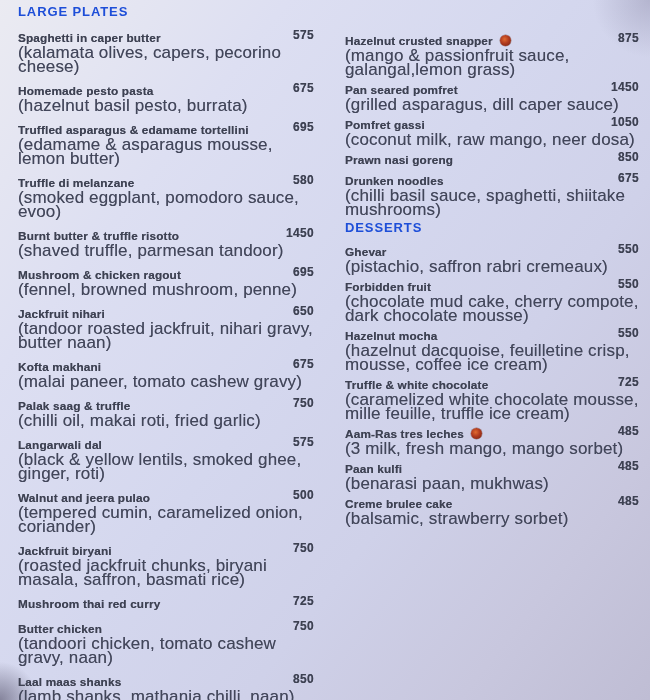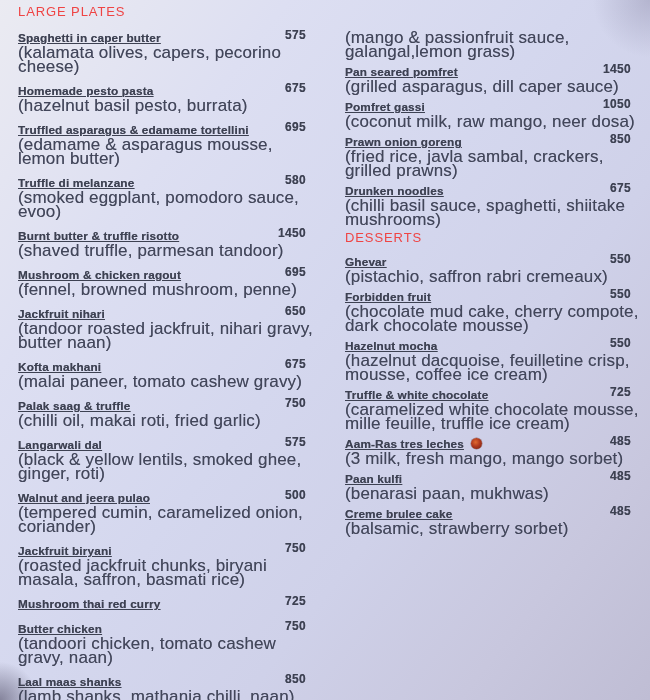--- a/index.html
+++ b/index.html
@@ -12,36 +12,36 @@
     background:
       radial-gradient(circle at 0% 100%, rgba(35,30,55,0.45) 0%, rgba(35,30,55,0.0) 4%),
       radial-gradient(circle at 100% 0%, rgba(90,85,120,0.25) 0%, rgba(90,85,120,0.0) 6%),
       linear-gradient(128deg, #ebebf2 0%, #dddff2 24%, #d4d7ee 48%, #cfd1e9 66%, #c8c7de 84%, #bfbdd4 100%);
   }
   .col { position:absolute; }
   .col-left  { left:18px;  top:4px;  width:296px; }
   .col-right { left:345px; top:31px; width:294px; }
 
   .section-header {
-    font-size:13px; font-weight:400; line-height:15px;
-    letter-spacing:0.9px; color:#ef4444;
+    font-size:13px; font-weight:700; line-height:15px;
+    letter-spacing:0.9px; color:#1d4ed8;
   }
   .col-left .section-header { margin-bottom:9px; }
   .desserts-header { margin-bottom:7px; }
 
   .item { margin-bottom:7px; }
   .col-right .item { margin-bottom:3px; }
 
   .row { position:relative; padding-right:64px; }
   .name {
     font-size:11.8px; font-weight:700; line-height:14px;
-    letter-spacing:0.15px; text-shadow:0 0 0.4px rgba(61,65,82,0.65);text-decoration:underline;
+    letter-spacing:0.15px; text-shadow:0 0 0.4px rgba(61,65,82,0.65);
   }
   .price {
-    position:absolute; right:8px; top:0;
+    position:absolute; right:0; top:0;
     font-size:12px; font-weight:700; line-height:14px;
     letter-spacing:0.3px; white-space:nowrap;
     text-shadow:0 0 0.4px rgba(61,65,82,0.65);
   }
   .desc {
     font-size:17px; font-weight:500; line-height:14px;
     letter-spacing:0.15px; color:#42465a;
     text-shadow:0 0 0.3px rgba(66,70,90,0.55);
   }
   .chef-icon {
@@ -184,20 +184,24 @@
     <div class="desc">(bombay masala, saffron basmati rice, barista onions)</div>
   </div>
 
 
 </div>
 </div>
 
 <div class="col col-right">
   <div>
   <div class="item">
+    <div class="row">
+      <span class="name">Hazelnut crusted snapper</span><span class="chef-icon"></span>
+      <span class="price">875</span>
+    </div>
     <div class="desc">(mango &amp; passionfruit sauce, galangal,lemon grass)</div>
   </div>
 
   <div class="item">
     <div class="row">
       <span class="name">Pan seared pomfret</span>
       <span class="price">1450</span>
     </div>
     <div class="desc">(grilled asparagus, dill caper sauce)</div>
   </div>
@@ -205,24 +209,23 @@
   <div class="item">
     <div class="row">
       <span class="name">Pomfret gassi</span>
       <span class="price">1050</span>
     </div>
     <div class="desc">(coconut milk, raw mango, neer dosa)</div>
   </div>
 
   <div class="item">
     <div class="row">
-      <span class="name">Prawn onion goreng</span>
+      <span class="name">Prawn nasi goreng</span>
       <span class="price">850</span>
     </div>
-    <div class="desc">(fried rice, javla sambal, crackers, grilled prawns)</div>
   </div>
 
   <div class="item">
     <div class="row">
       <span class="name">Drunken noodles</span>
       <span class="price">675</span>
     </div>
     <div class="desc">(chilli basil sauce, spaghetti, shiitake mushrooms)</div>
   </div>
 </div>

